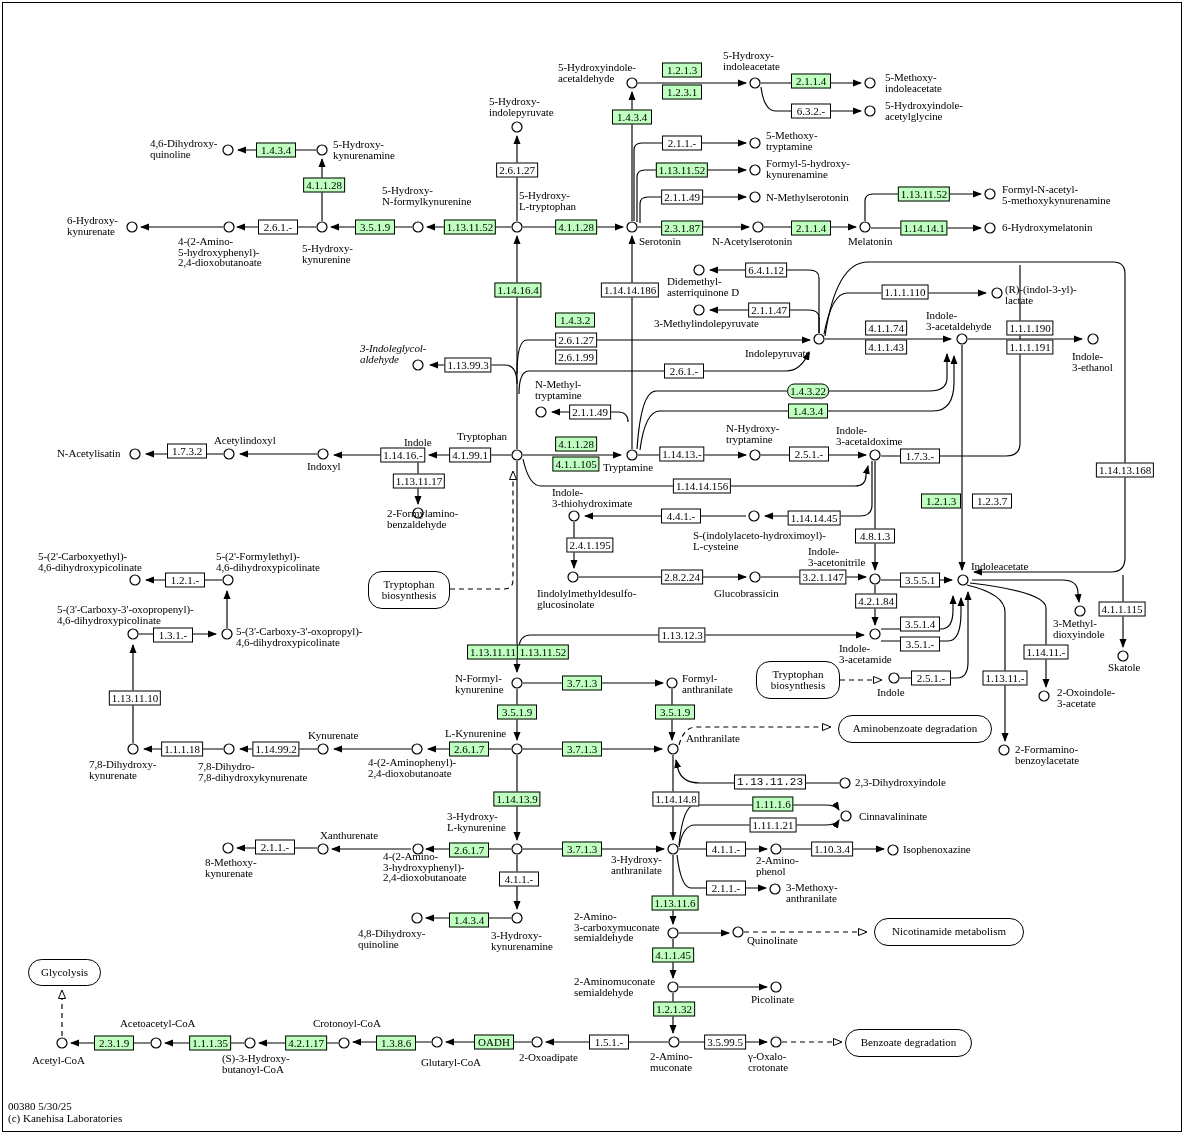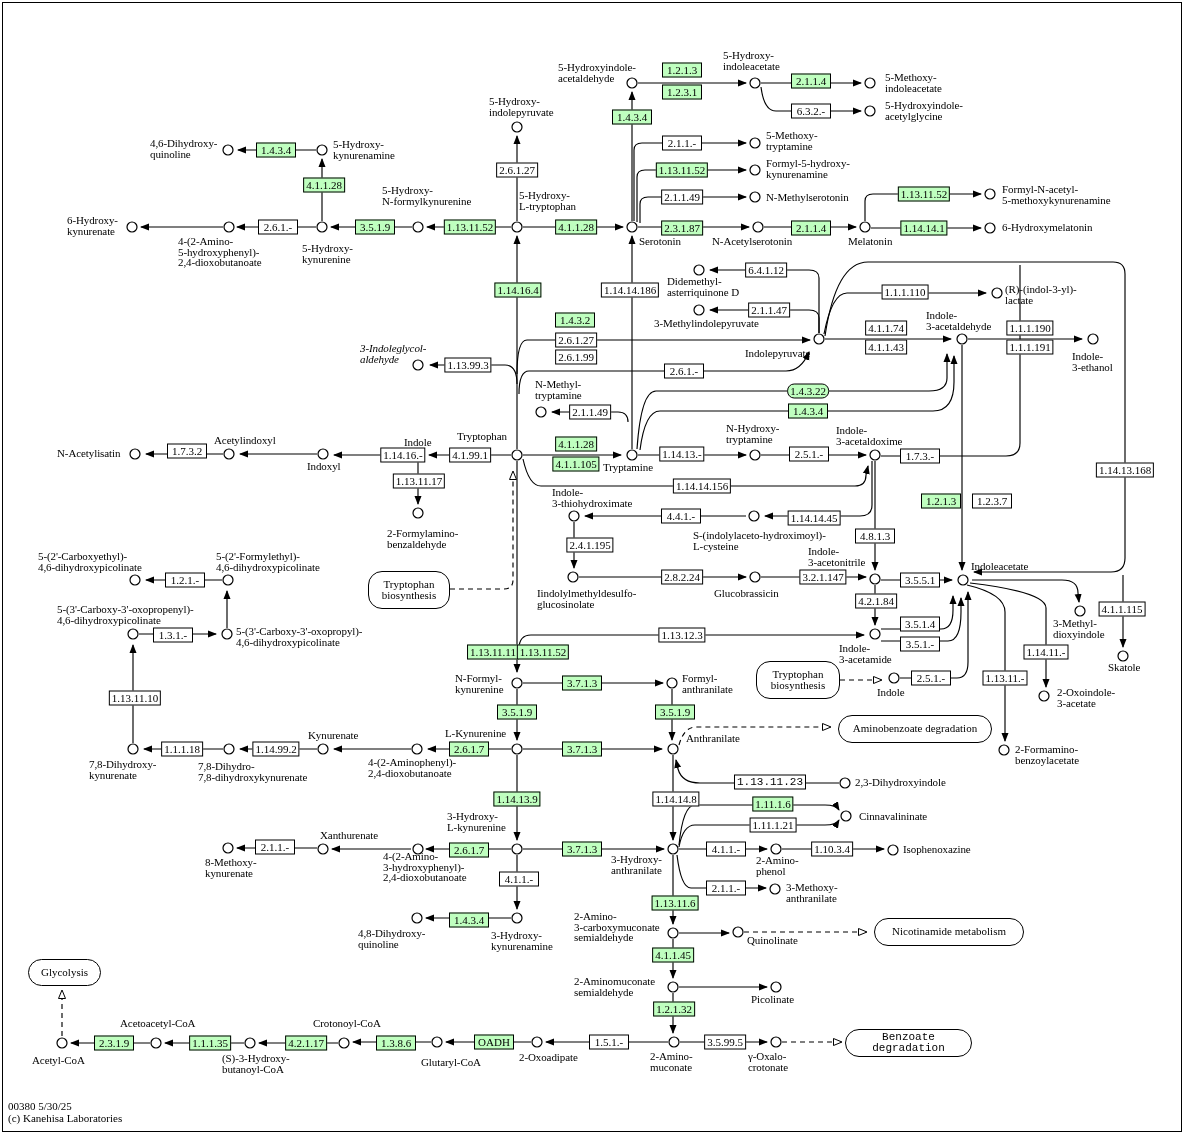--- a/index.html
+++ b/index.html
@@ -453,21 +453,21 @@
     </div>
     <div class="cmp" style="left: 214px; top: 435px;">
       <span>Acetylindoxyl</span>
     </div>
     <div class="cmp" style="left: 57px; top: 448px;">
       <span>N-Acetylisatin</span>
     </div>
     <div class="cmp" style="left: 603px; top: 462px;">
       <span>Tryptamine</span>
     </div>
-    <div class="cmp" style="left: 387px; top: 528px;">
+    <div class="cmp" style="left: 387px; top: 508px;">
       <span>2-Formylamino-</span>
       <span>benzaldehyde</span>
     </div>
     <div class="cmp" style="left: 552px; top: 487px;">
       <span>Indole-</span>
       <span>3-thiohydroximate</span>
     </div>
     <div class="cmp" style="left: 693px; top: 530px;">
       <span>S-(indolylaceto-hydroximoyl)-</span>
       <span>L-cysteine</span>
@@ -655,21 +655,21 @@
     <div class="pw" style="left: 838px; top: 715px; width: 154px; height: 28px;">
       <div>
         <div>Aminobenzoate degradation</div>
       </div>
     </div>
     <div class="pw" style="left: 874px; top: 918px; width: 150px; height: 28px;">
       <div>
         <div>Nicotinamide metabolism</div>
       </div>
     </div>
-    <div class="pw" style="left: 845px; top: 1029px; width: 127px; height: 28px; font-family: Liberation Mono, monospace;">
+    <div class="pw" style="left: 845px; top: 1029px; width: 127px; height: 28px;">
       <div>
         <div>Benzoate degradation</div>
       </div>
     </div>
     <div class="pw" style="left: 28px; top: 959px; width: 73px; height: 27px;">
       <div>
         <div>Glycolysis</div>
       </div>
     </div>
   </div>

